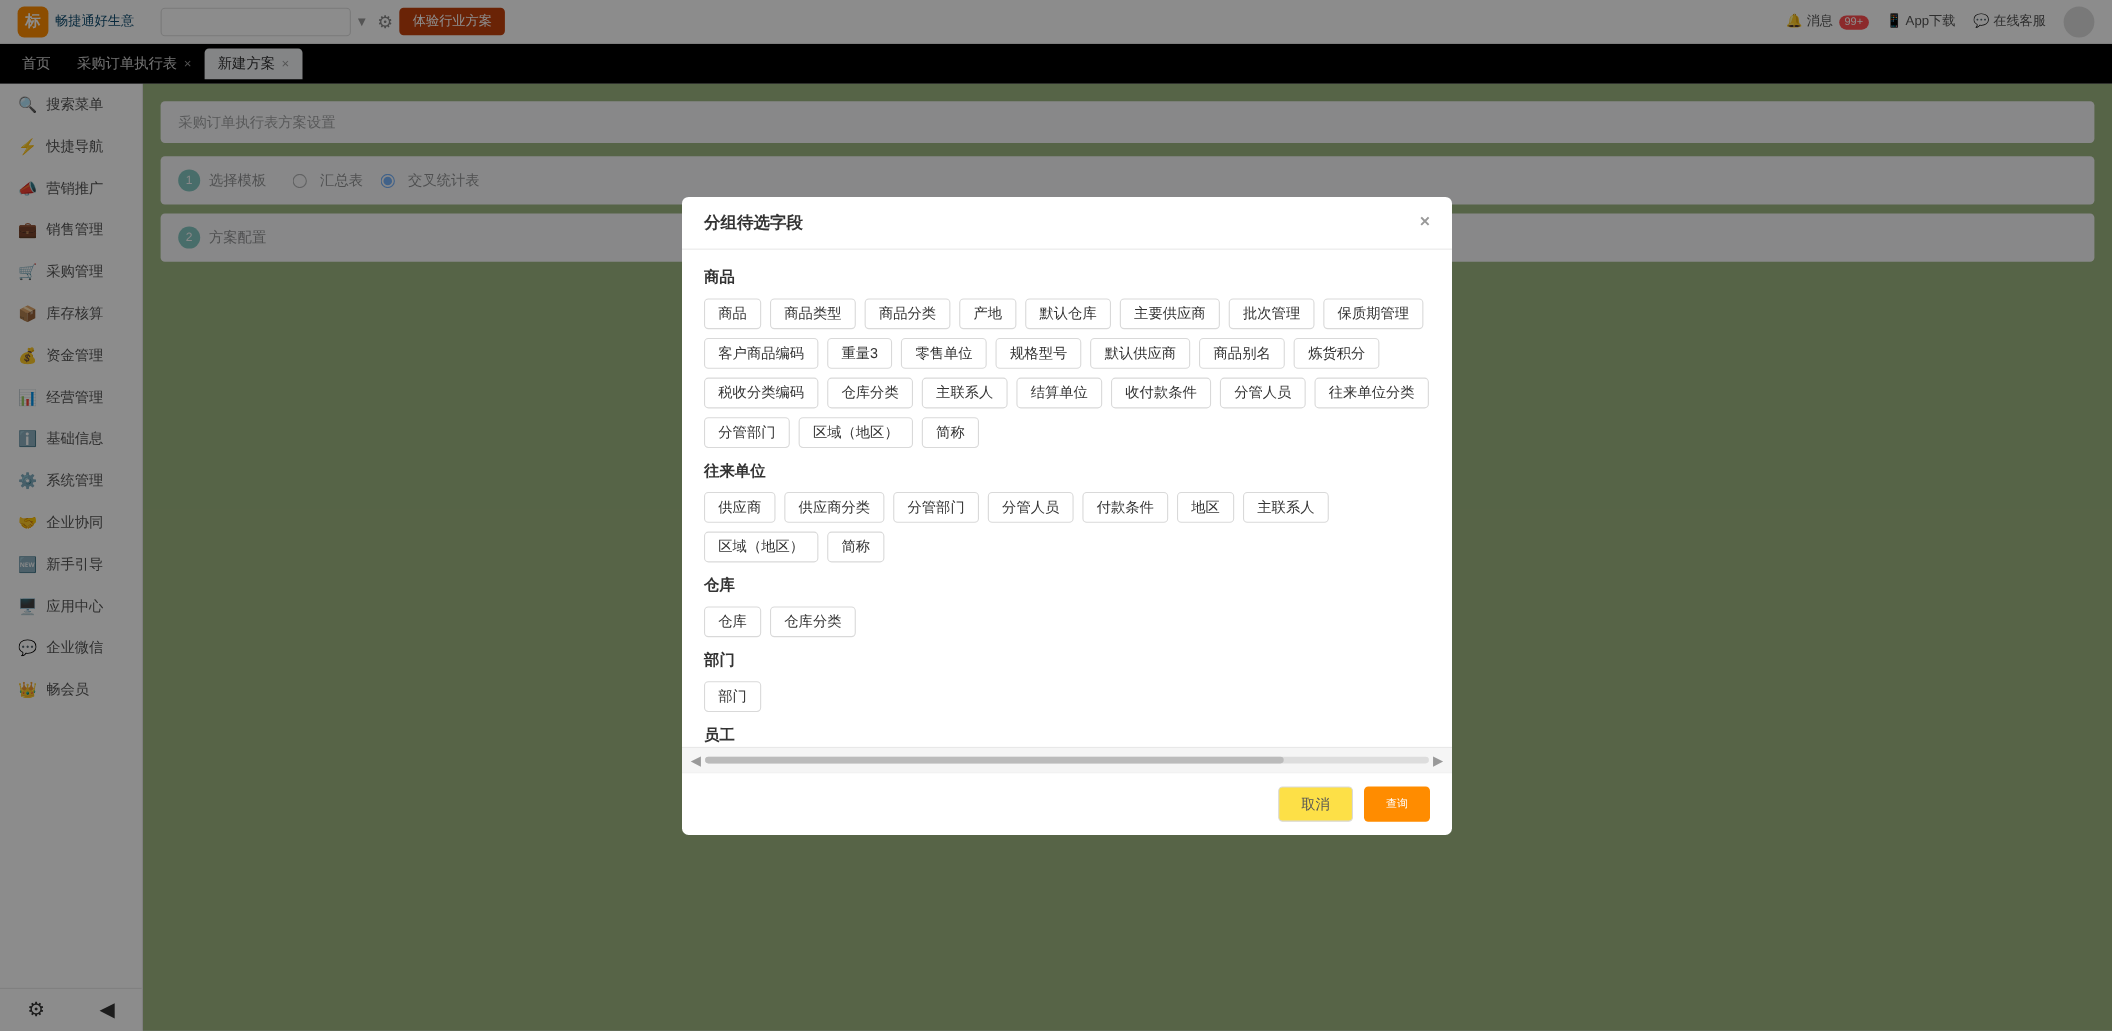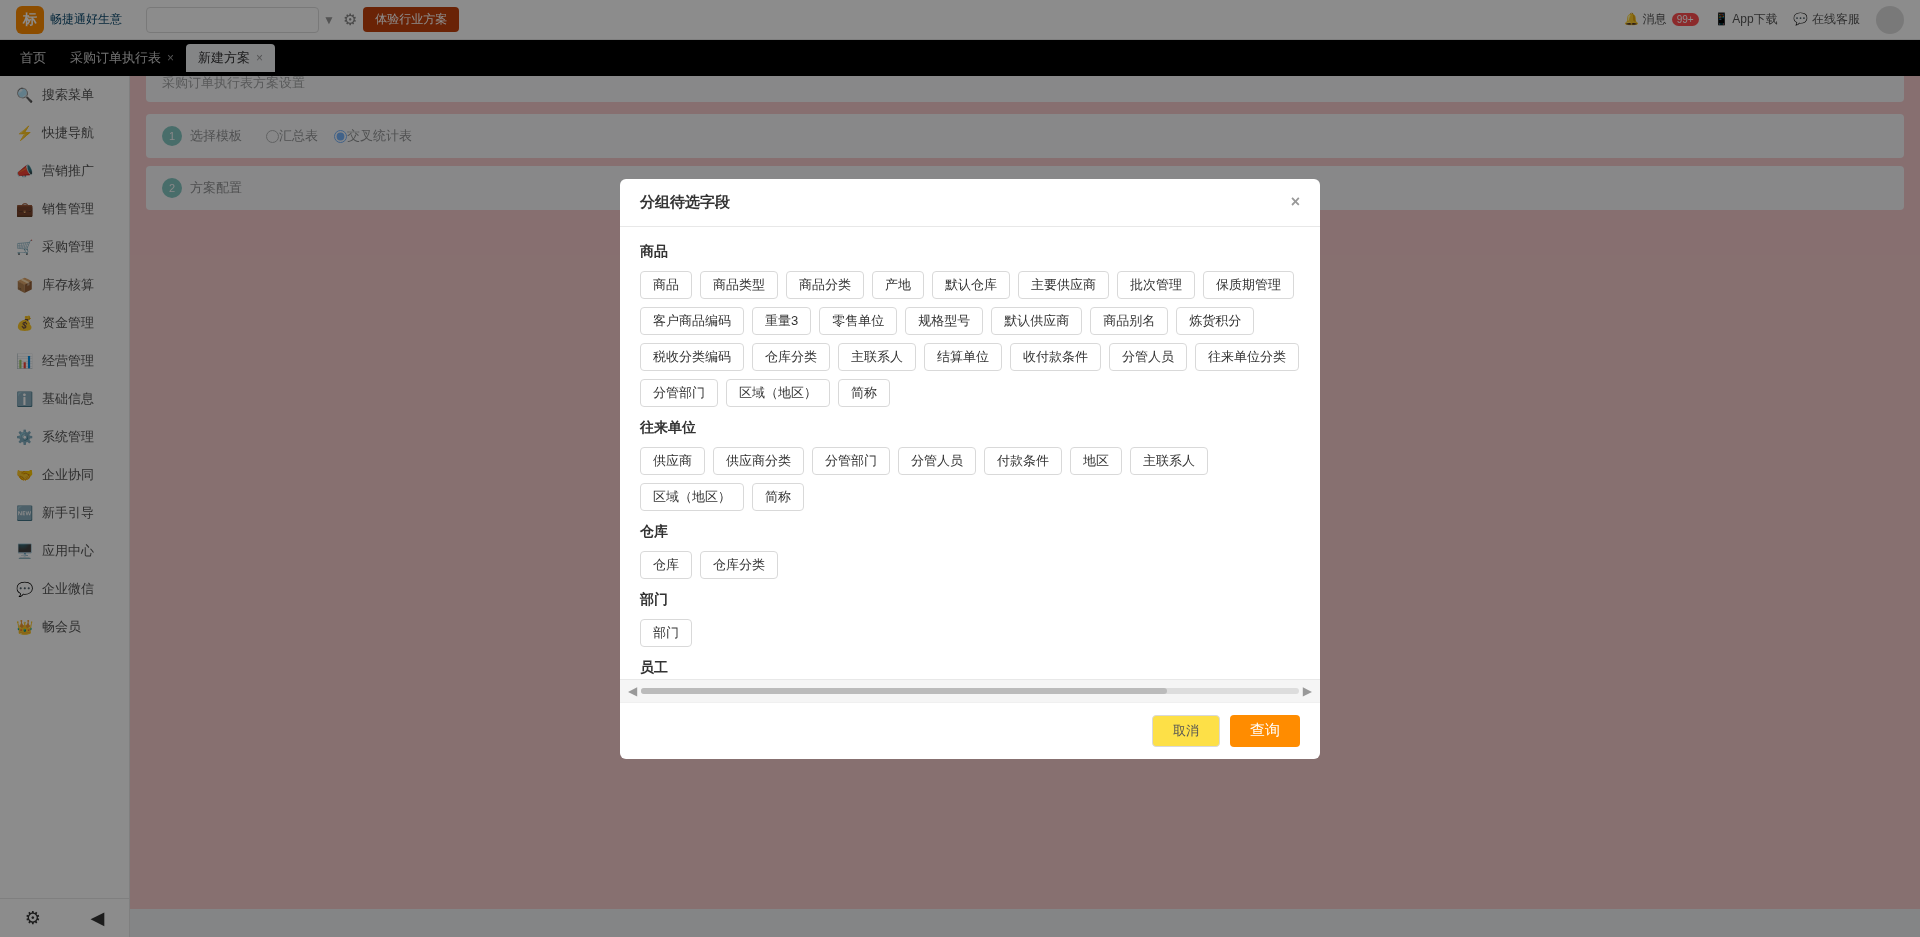--- a/index.html
+++ b/index.html
@@ -124,25 +124,25 @@
       bottom: 0; left: 0; right: 0;
       display: flex;
       align-items: center;
       justify-content: space-around;
       padding: 8px 0;
       border-top: 1px solid #e8e8e8;
     }
 
     
     .main-content {
-      margin-top: 48px;
+      margin-top: 76px;
       margin-left: 130px;
       padding: 16px;
       min-height: calc(100vh - 76px);
-      background: #fca5a5;
+      background: #4d7c0f;
     }
 
     
     .modal-overlay {
       position: fixed;
       inset: 0;
       background: rgba(0,0,0,0.45);
       z-index: 200;
       display: flex;
       align-items: center;
@@ -246,21 +246,21 @@
       font-size: 13px;
       cursor: pointer;
       color: #555;
     }
     .btn-confirm {
       background: #ff8c00;
       color: white;
       border: none;
       border-radius: 4px;
       padding: 6px 20px;
-      font-size: 15px;
+      font-size: 10px;
       cursor: pointer;
     }
 
     
     .bg-page {
       opacity: 0.5;
     }
     .page-title-bar {
       background: white;
       padding: 10px 16px;
@@ -280,21 +280,21 @@
     }
     .step-badge {
       background: #1a9b8e;
       color: white;
       border-radius: 50%;
       width: 20px; height: 20px;
       display: flex; align-items: center; justify-content: center;
       font-size: 11px;
     }
     .radio-group { display: flex; align-items: center; gap: 16px; }
-    .radio-label { display: flex; align-items: center; gap: 0; font-size: 13px; }
+    .radio-label { display: flex; align-items: center; gap: 12px; font-size: 13px; }
   </style>
 </head>
 <body>
 
 <div class="top-header">
   <div class="logo-area">
     <div class="logo-icon">
       <span>标</span>
     </div>
     <span class="logo-text">畅捷通好生意</span>

